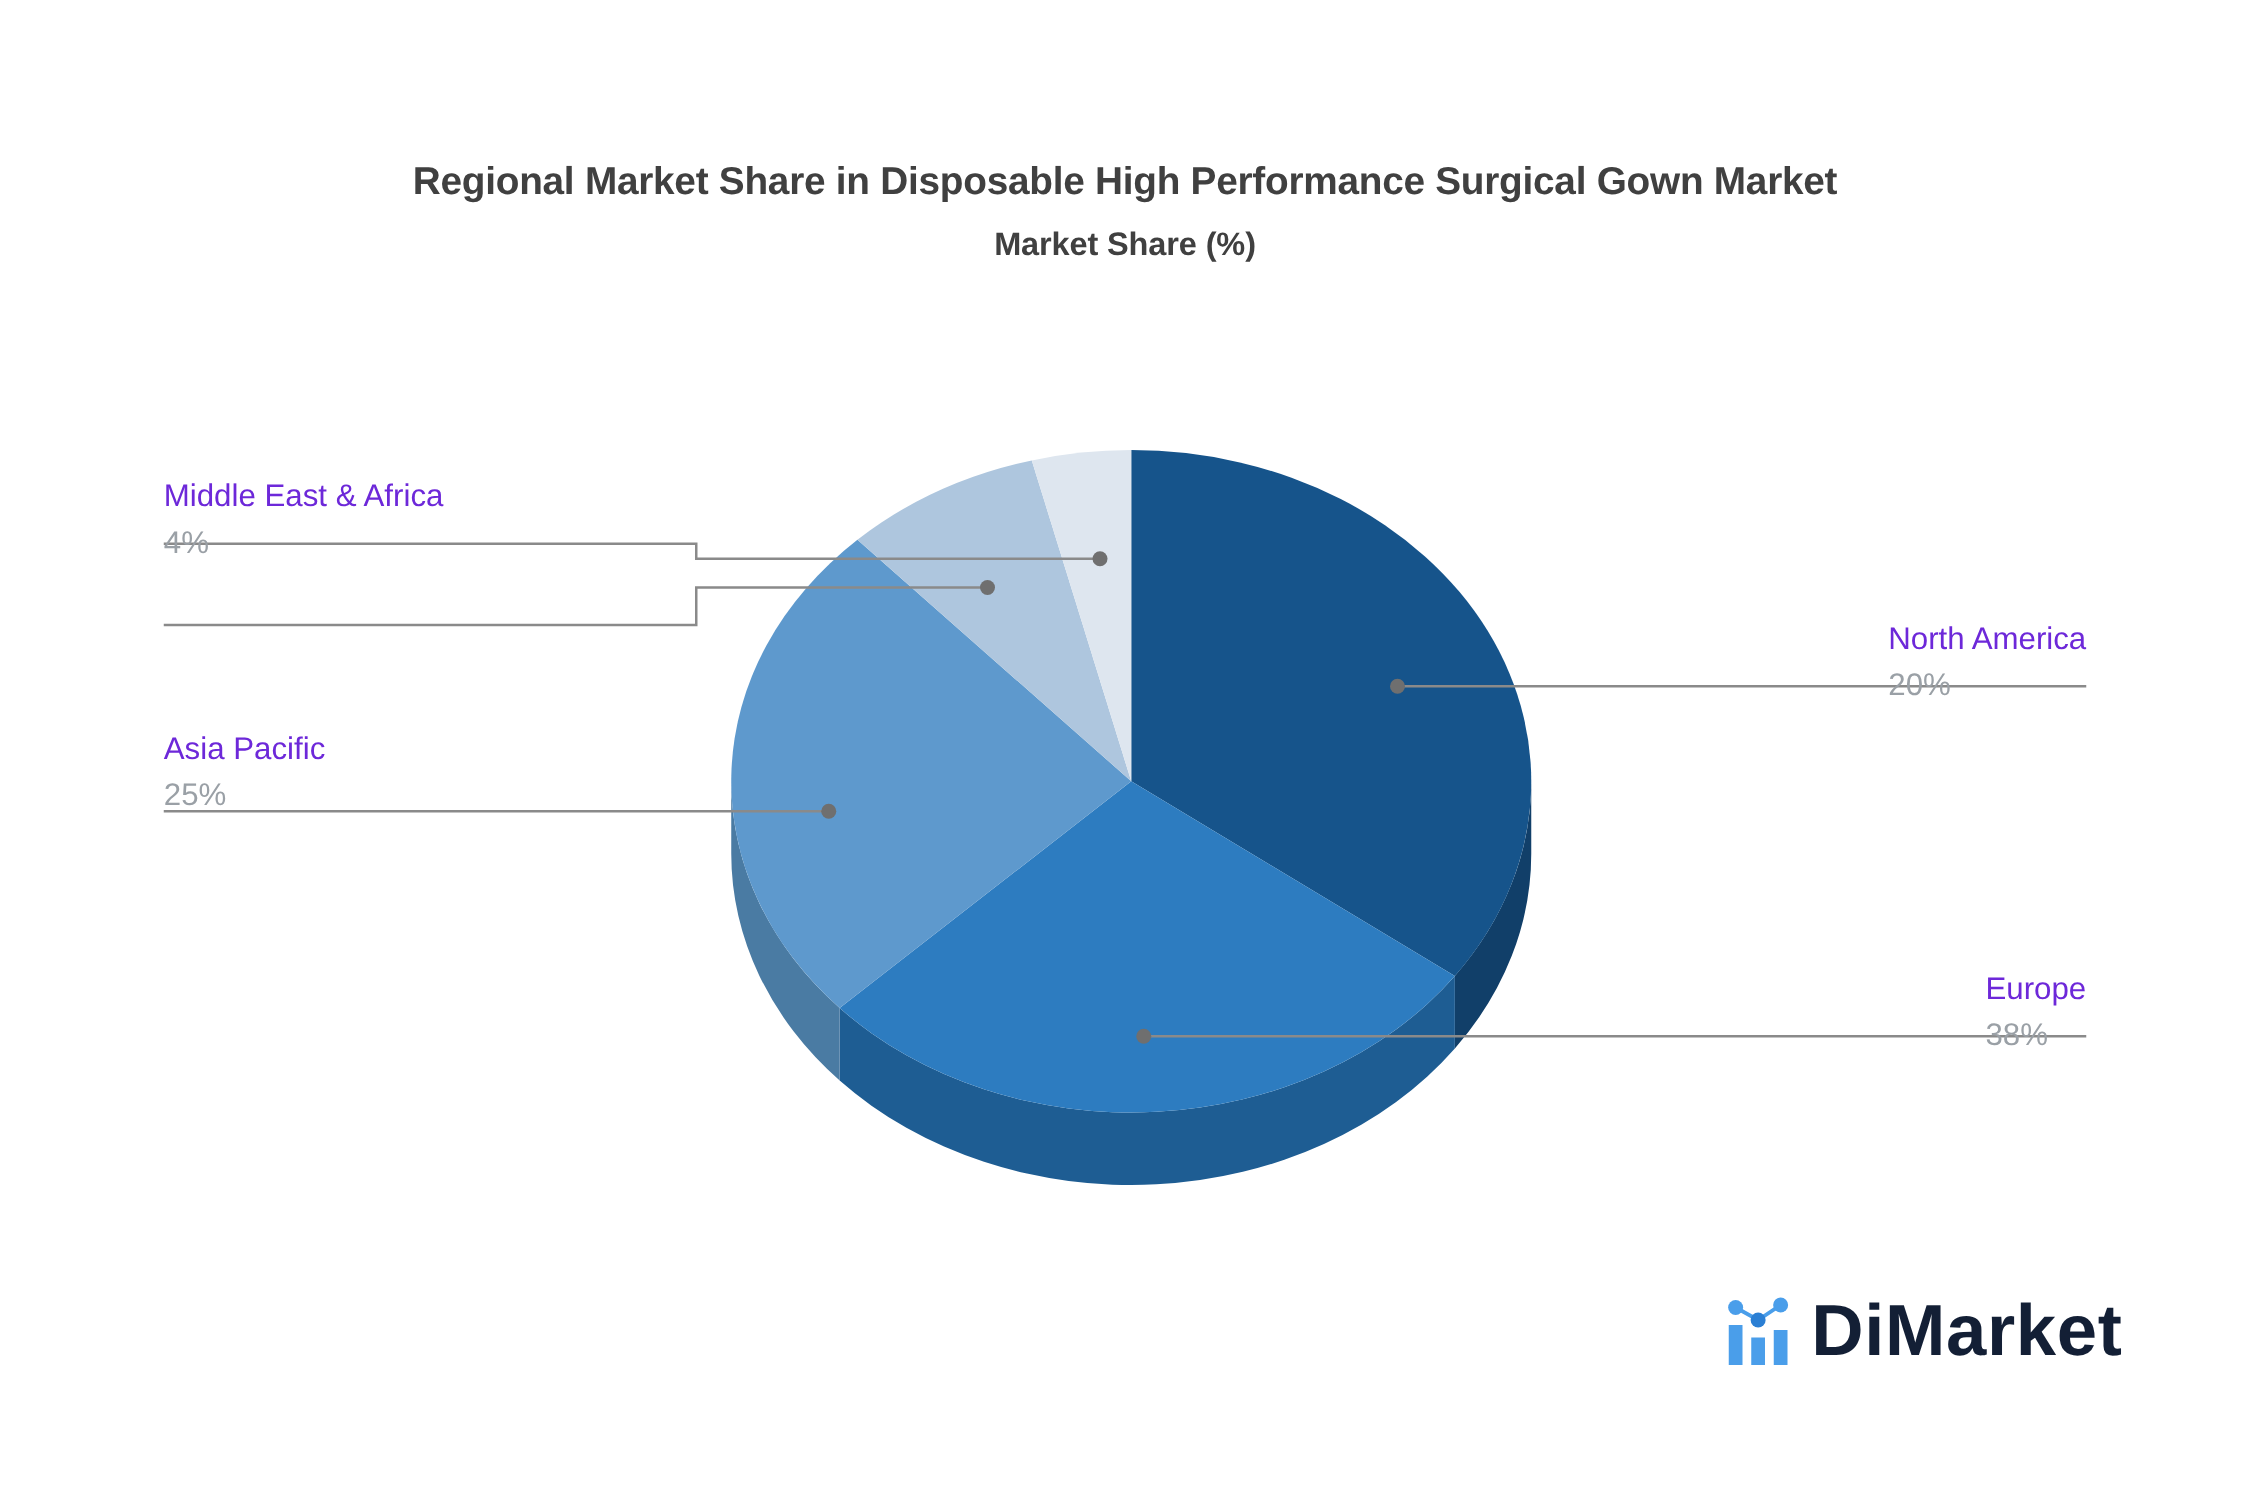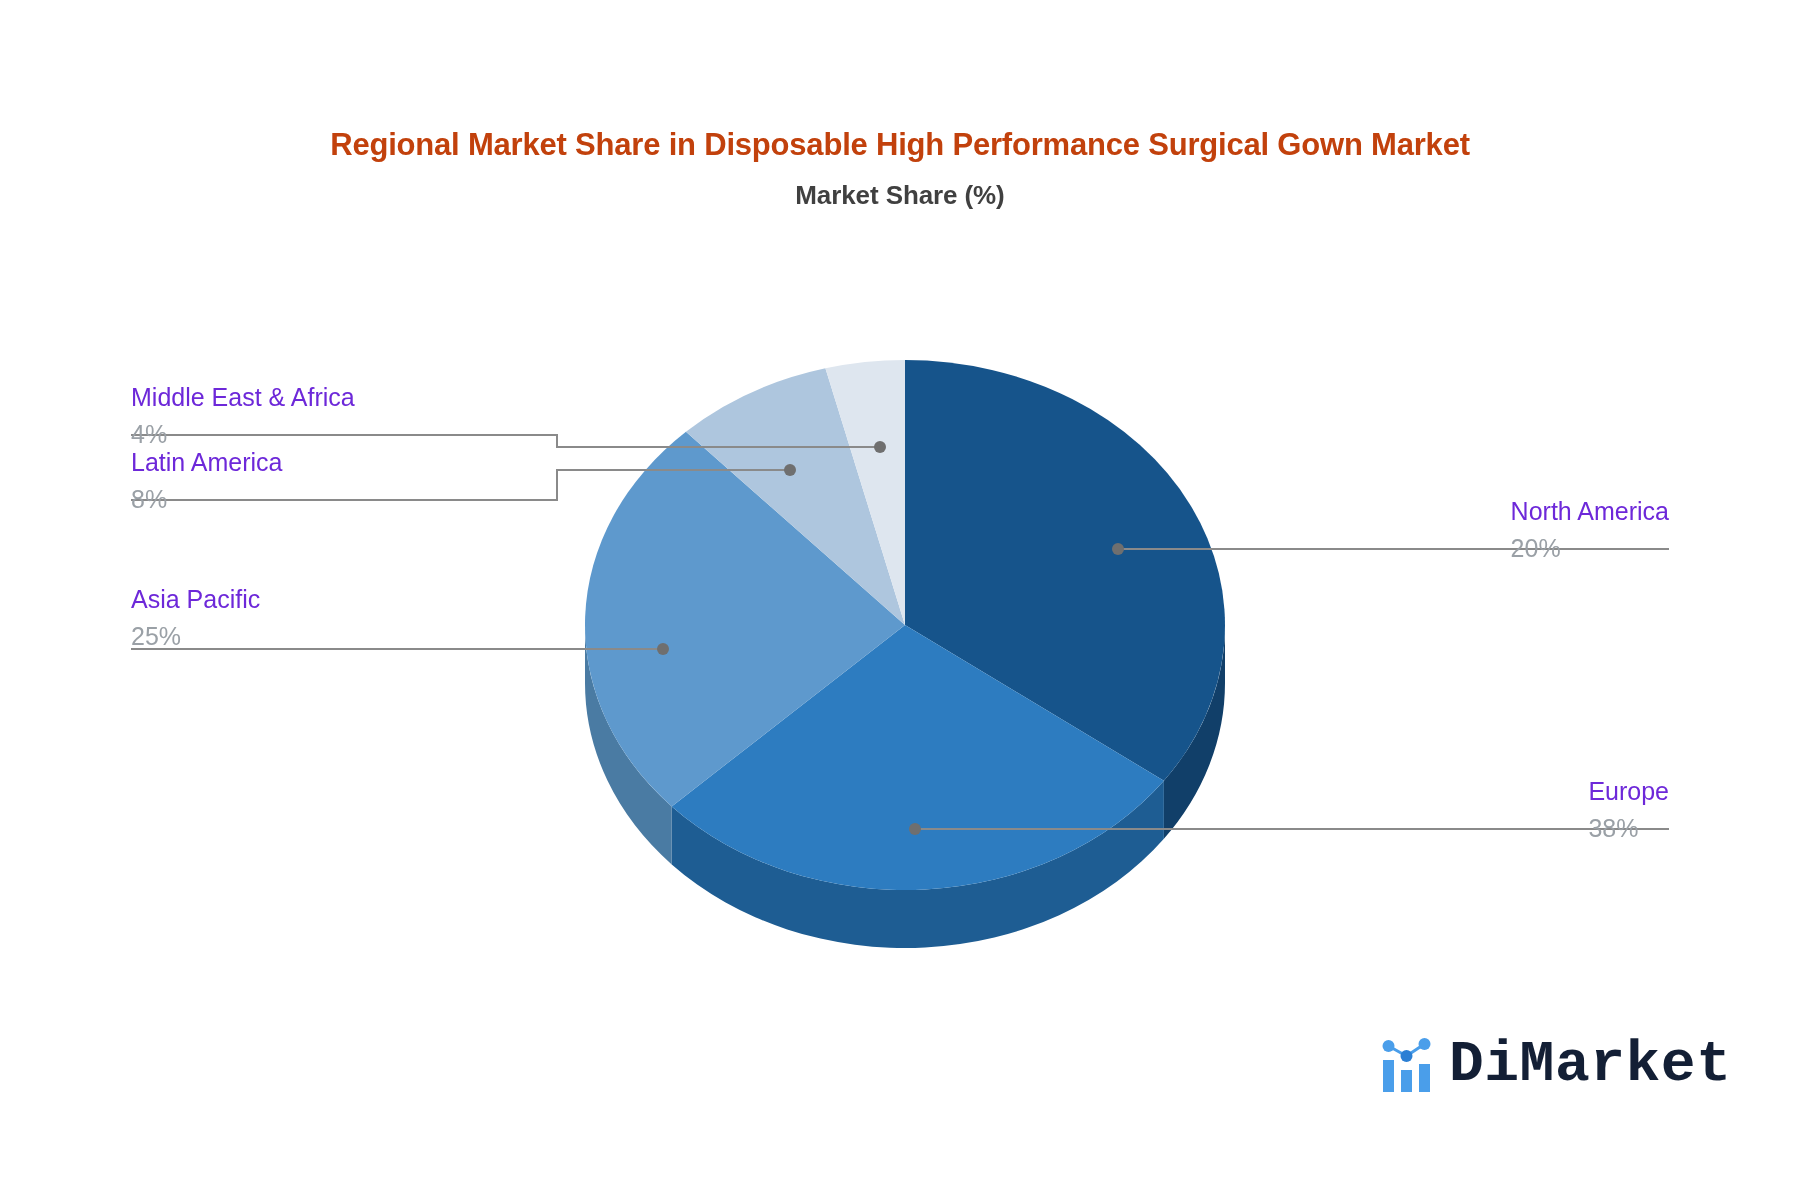--- a/index.html
+++ b/index.html
@@ -25,21 +25,21 @@
     position: absolute;
     top: 128px;
     left: 0;
     width: 1800px;
     text-align: center;
     pointer-events: none;
   }
   .chart-title {
     font-size: 31px;
     font-weight: bold;
-    color: #c2410c;
+    color: #404040;
     letter-spacing: -0.2px;
     line-height: 1.1;
     white-space: nowrap;
   }
   .chart-subtitle {
     margin-top: 18px;
     font-size: 26px;
     font-weight: bold;
     color: #404040;
     letter-spacing: -0.1px;
@@ -78,21 +78,21 @@
   
   #logo {
     position: absolute;
     left: 1381px;
     top: 1036px;
     display: flex;
     align-items: center;
     gap: 14px;
   }
   #logo .logo-word {
-    font-family: Liberation Mono, monospace;
+    font-family: Liberation Sans, sans-serif;
     font-size: 58px;
     font-weight: bold;
     color: #131f35;
     letter-spacing: 0.5px;
     line-height: 1;
   }
 </style>
 </head>
 <body>
 
@@ -139,24 +139,20 @@
       <circle cx="1118" cy="549" r="6"></circle>
       <circle cx="915" cy="829" r="6"></circle>
     </g>
   </svg>
 
   <div class="callout left" style="left:131px; top:382px;">
     <div class="cl-name">Middle East &amp; Africa</div>
     <div class="cl-value">4%</div>
   </div>
 
-  <div class="callout left" style="left:131px; top:447px;">
-    <div class="cl-name">Latin America</div>
-    <div class="cl-value">8%</div>
-  </div>
 
   <div class="callout left" style="left:131px; top:584px;">
     <div class="cl-name">Asia Pacific</div>
     <div class="cl-value">25%</div>
   </div>
 
   <div class="callout right" style="right:131px; top:496px;">
     <div class="cl-name">North America</div>
     <div class="cl-value">20%</div>
   </div>

